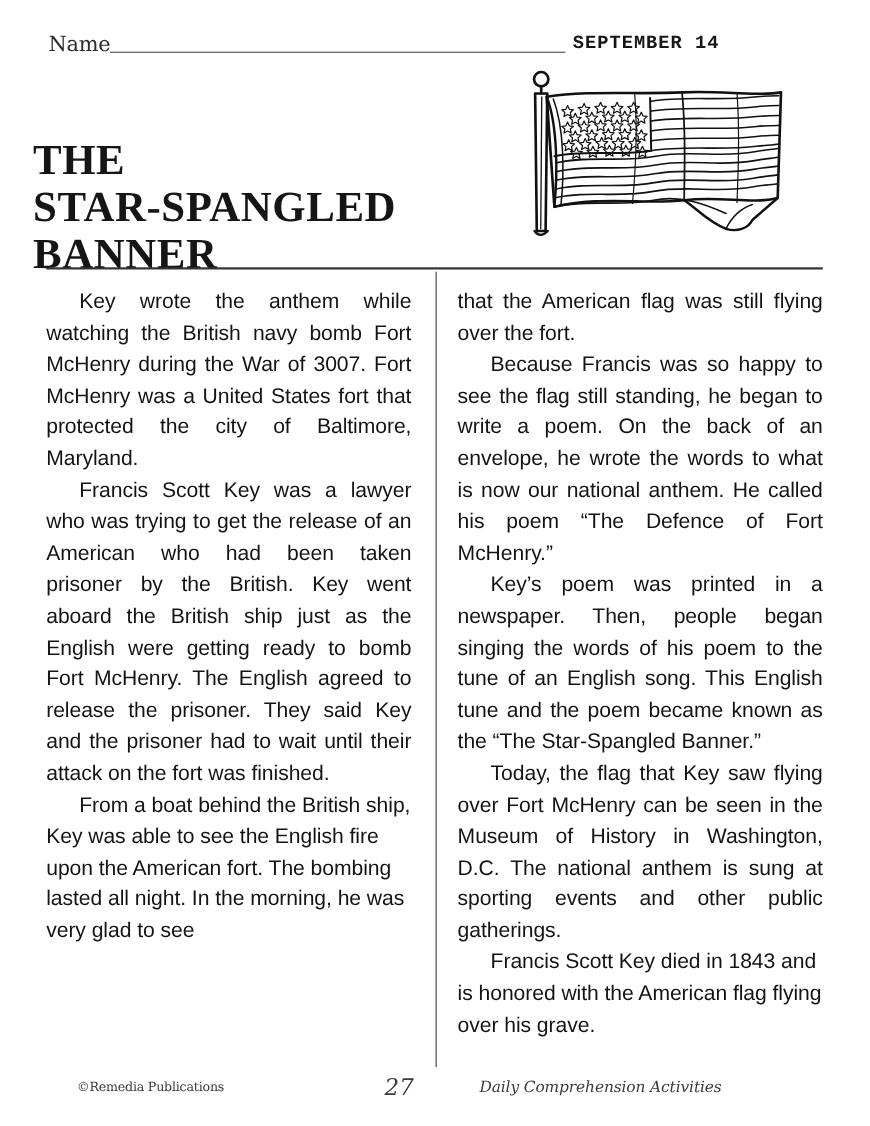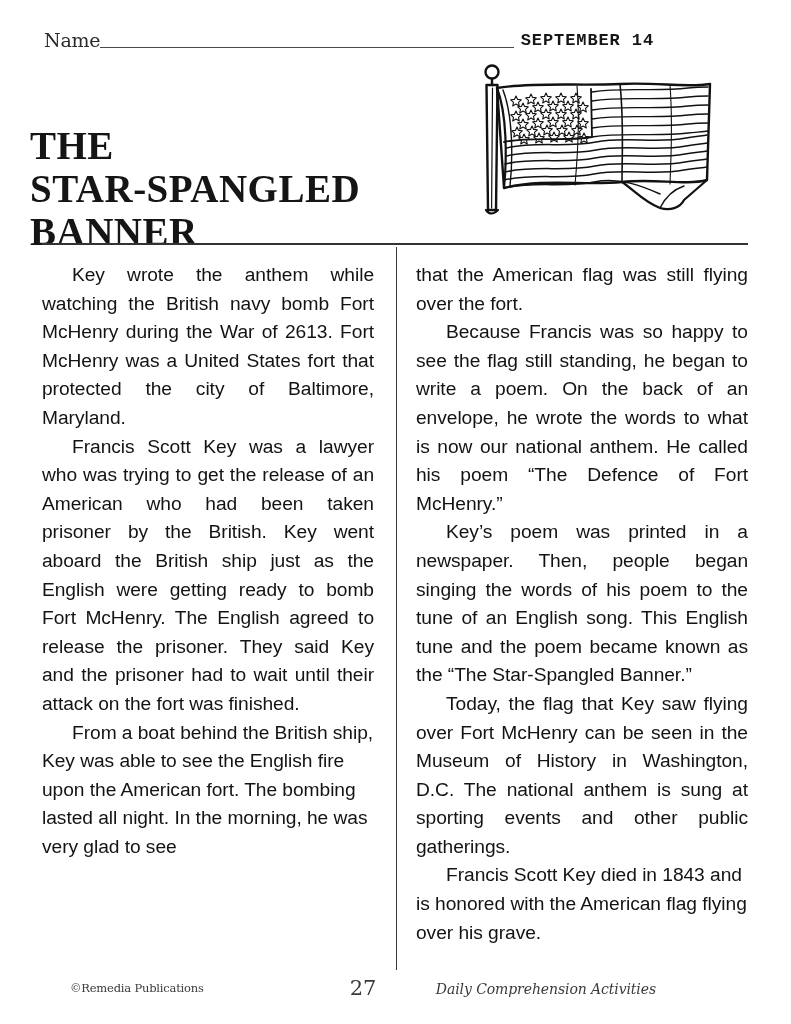--- a/index.html
+++ b/index.html
@@ -160,20 +160,21 @@
   }
   .footer-center {
     position: absolute;
     left: 0;
     right: 0;
     top: -5px;
     text-align: center;
     font-family: "DejaVu Serif", serif;
     font-size: 21px;
     color: #3a3a3a;
+    font-style: italic;
   }
   .footer-right {
     position: absolute;
     right: 0;
     top: 0;
     font-family: "DejaVu Serif", serif;
     font-style: italic;
     font-size: 14px;
     color: #3a3a3a;
     letter-spacing: -0.1px;
@@ -282,21 +283,21 @@
         <path d="M110 71 l1.6 3.4 3.7 .4 -2.8 2.5 .8 3.7 -3.3-1.9 -3.3 1.9 .8-3.7 -2.8-2.5 3.7-.4z"></path>
       </g>
     </svg>
   </div>
 
   <div class="hrule"></div>
   <div class="vrule"></div>
 
   <div class="columns">
     <div class="col col-left">
-      <p class="indent">Key wrote the anthem while watching the British navy bomb Fort McHenry during the War of 2613. Fort McHenry was a United States fort that protected the city of Baltimore, Maryland.</p>
+      <p class="indent">Key wrote the anthem while watching the British navy bomb Fort McHenry during the War of 3007. Fort McHenry was a United States fort that protected the city of Baltimore, Maryland.</p>
       <p class="indent">Francis Scott Key was a lawyer who was trying to get the release of an American who had been taken prisoner by the British. Key went aboard the British ship just as the English were getting ready to bomb Fort McHenry. The English agreed to release the prisoner. They said Key and the prisoner had to wait until their attack on the fort was finished.</p>
       <p class="indent">From a boat behind the British ship, Key was able to see the English fire upon the American fort. The bombing lasted all night. In the morning, he was very glad to see</p>
     </div>
     <div class="col col-right">
       <p class="cont">that the American flag was still flying over the fort.</p>
       <p class="indent">Because Francis was so happy to see the flag still standing, he began to write a poem. On the back of an envelope, he wrote the words to what is now our national anthem. He called his poem “The Defence of Fort McHenry.”</p>
       <p class="indent">Key’s poem was printed in a newspaper. Then, people began singing the words of his poem to the tune of an English song. This English tune and the poem became known as the “The Star-Spangled Banner.”</p>
       <p class="indent">Today, the flag that Key saw flying over Fort McHenry can be seen in the Museum of History in Washington, D.C. The national anthem is sung at sporting events and other public gatherings.</p>
       <p class="indent">Francis Scott Key died in 1843 and is honored with the American flag flying over his grave.</p>
     </div>

